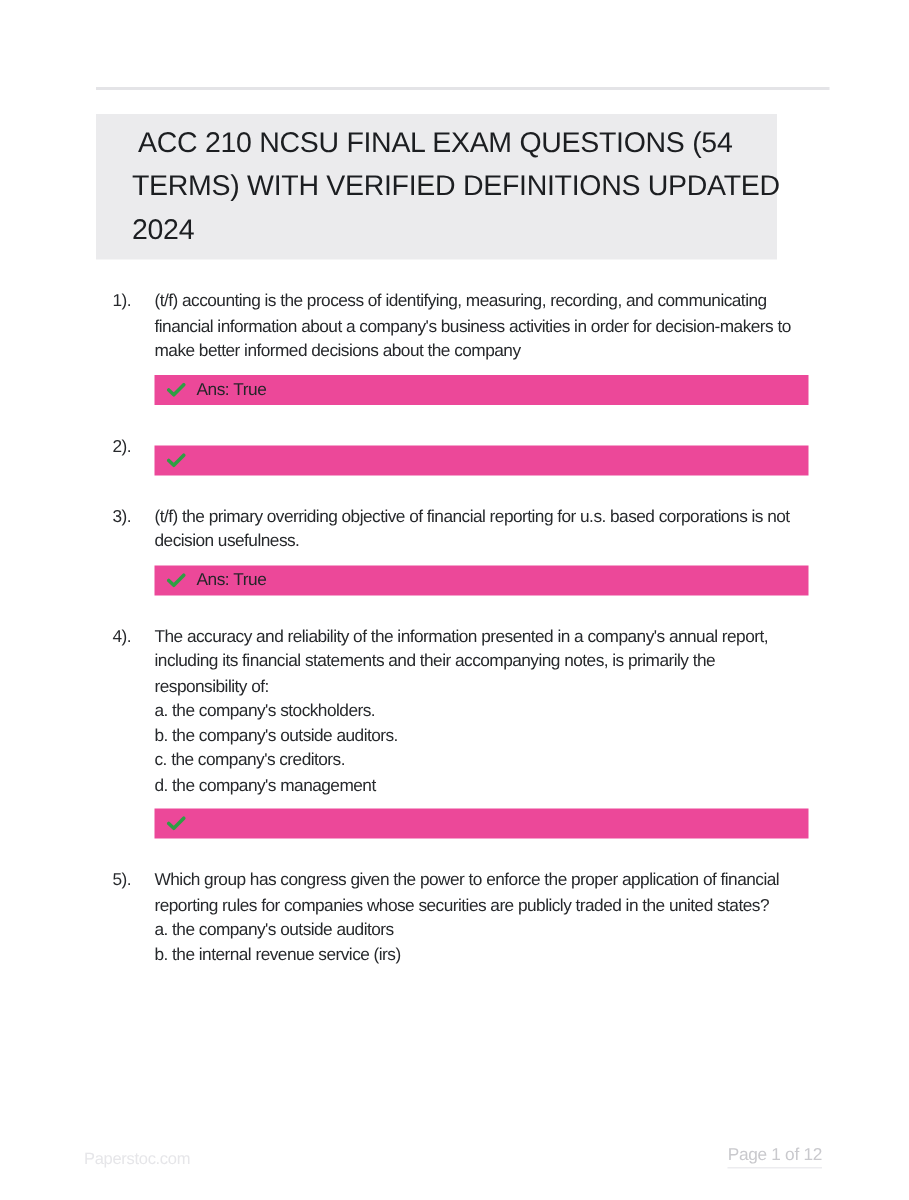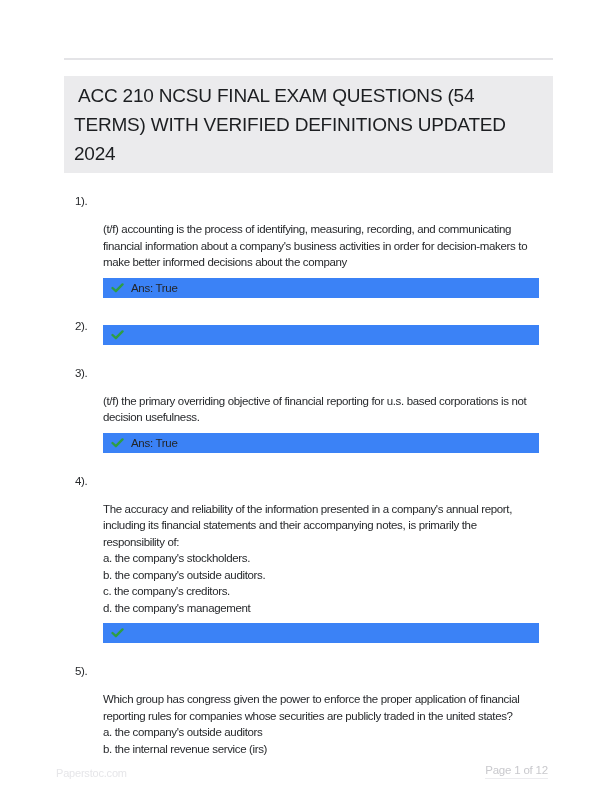--- a/index.html
+++ b/index.html
@@ -17,24 +17,24 @@
     left: 64px;
     top: 58px;
     width: 489px;
     height: 1.5px;
     background: #e4e4e7;
   }
   .title-card {
     position: absolute;
     left: 64px;
     top: 76px;
-    width: 489px;
+    width: 454px;
     box-sizing: border-box;
     background: #ebebed;
-    padding: 5px 10px;
+    padding: 5px 24px;
   }
   .title-card h1 {
     margin: 0;
     font-size: 19px;
     font-weight: 500;
     line-height: 29px;
     letter-spacing: -0.2px;
     color: #1c1e21;
     white-space: pre;
   }
@@ -57,28 +57,27 @@
     line-height: 16.5px;
     letter-spacing: -0.35px;
   }
   .q-content { flex: 1 1 auto; min-width: 0; }
   .q-body {
     font-size: 11.5px;
     line-height: 16.5px;
     letter-spacing: -0.35px;
     white-space: pre;
     color: #27292c;
-    margin-top: 28px;
   }
   .answer-box {
     margin-top: 7px;
     width: 436px;
     box-sizing: border-box;
     height: 20px;
-    background: #3b82f6;
+    background: #ec4899;
     display: flex;
     align-items: center;
     padding-left: 8px;
   }
   .check {
     width: 13px;
     height: 10px;
     flex: none;
     margin-right: 7px;
   }

